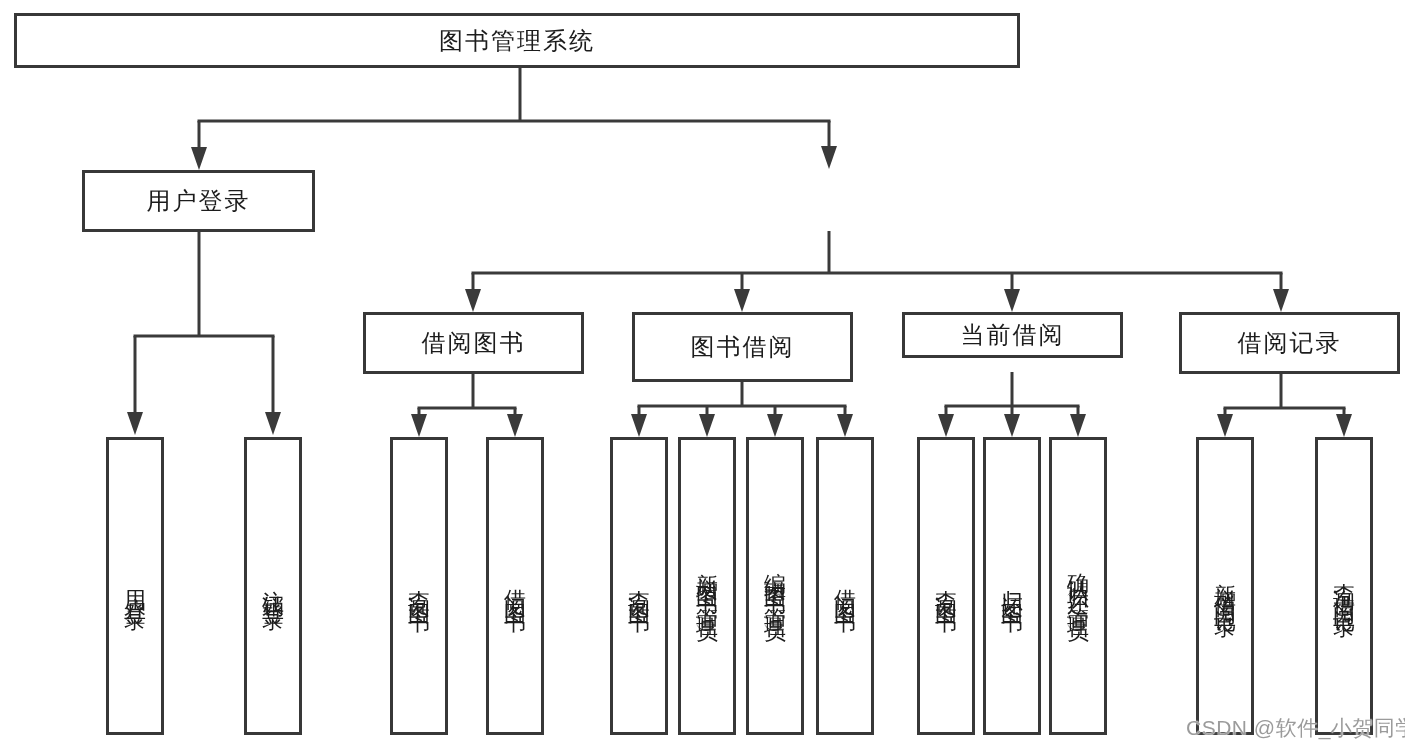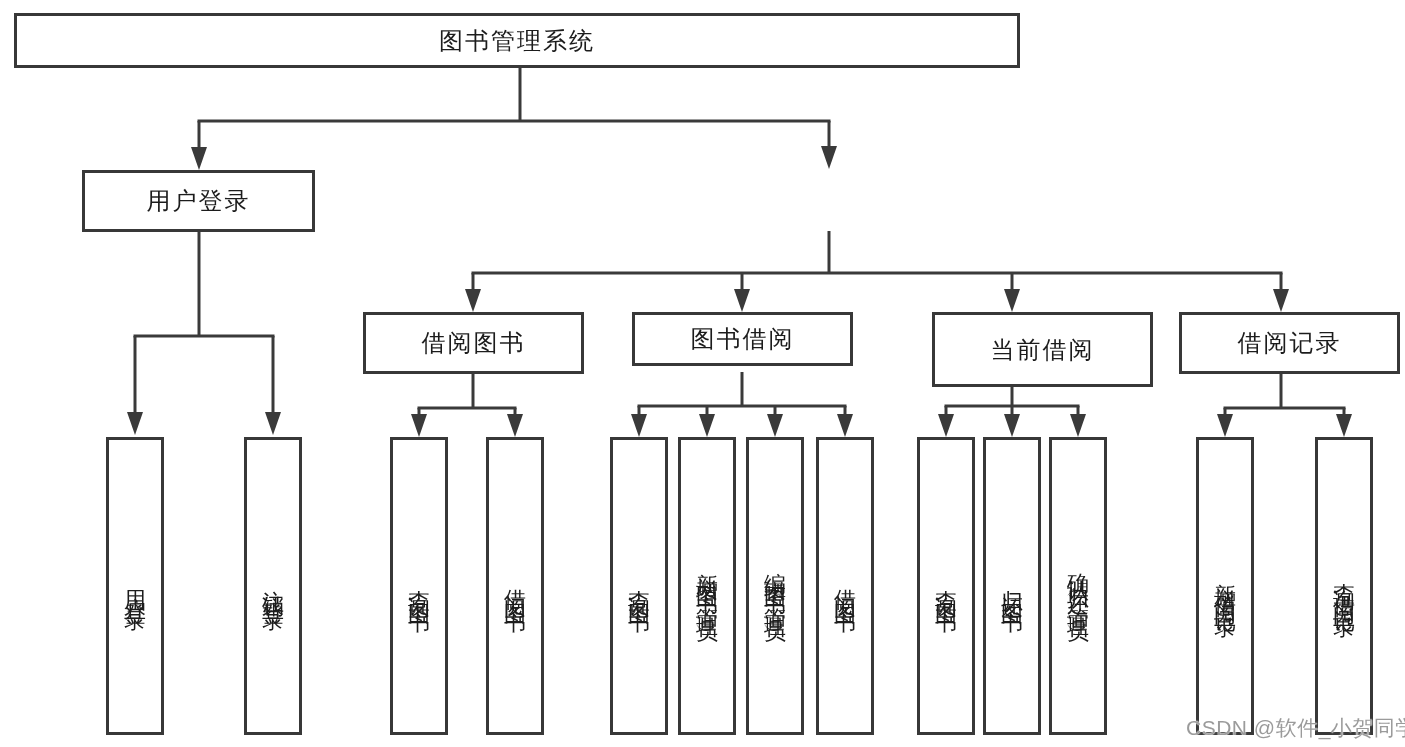--- a/index.html
+++ b/index.html
@@ -21,22 +21,22 @@
     top:437px; height:298px; width:58px;
     writing-mode:vertical-rl; text-orientation:mixed;
     font-size:22px; letter-spacing:7px; line-height:1;
     white-space:normal;
   }
   
   .n-root   { left:14px;  top:13px;  width:1006px; height:55px; }
   .n-ulogin { left:82px;  top:170px; width:233px;  height:62px; }
   .n-bmgmt  { left:711px; top:169px; width:236px;  height:64px; }
   .n-newrec { left:363px; top:312px; width:221px;  height:62px; }
-  .n-borrow { left:632px; top:312px; width:221px;  height:54px; }
-  .n-curr   { left:932px; top:312px; width:221px;  height:75px; }
+  .n-borrow { left:632px; top:312px; width:221px;  height:70px; }
+  .n-curr   { left:902px; top:312px; width:221px;  height:46px; }
   .n-rec    { left:1171px;top:312px; width:221px;  height:62px;margin-left:8px; }
   
   .v1  { left:106px; }  .v2  { left:244px; }
   .v3  { left:390px; }  .v4  { left:486px; }
   .v5  { left:610px; }  .v6  { left:678px; }
   .v7  { left:746px; }  .v8  { left:816px; }
   .v9  { left:917px; }  .v10 { left:983px; } .v11 { left:1049px; }
   .v12 { left:1196px; } .v13 { left:1315px; }
   .watermark {
     position:absolute; left:1186px; top:714px;

